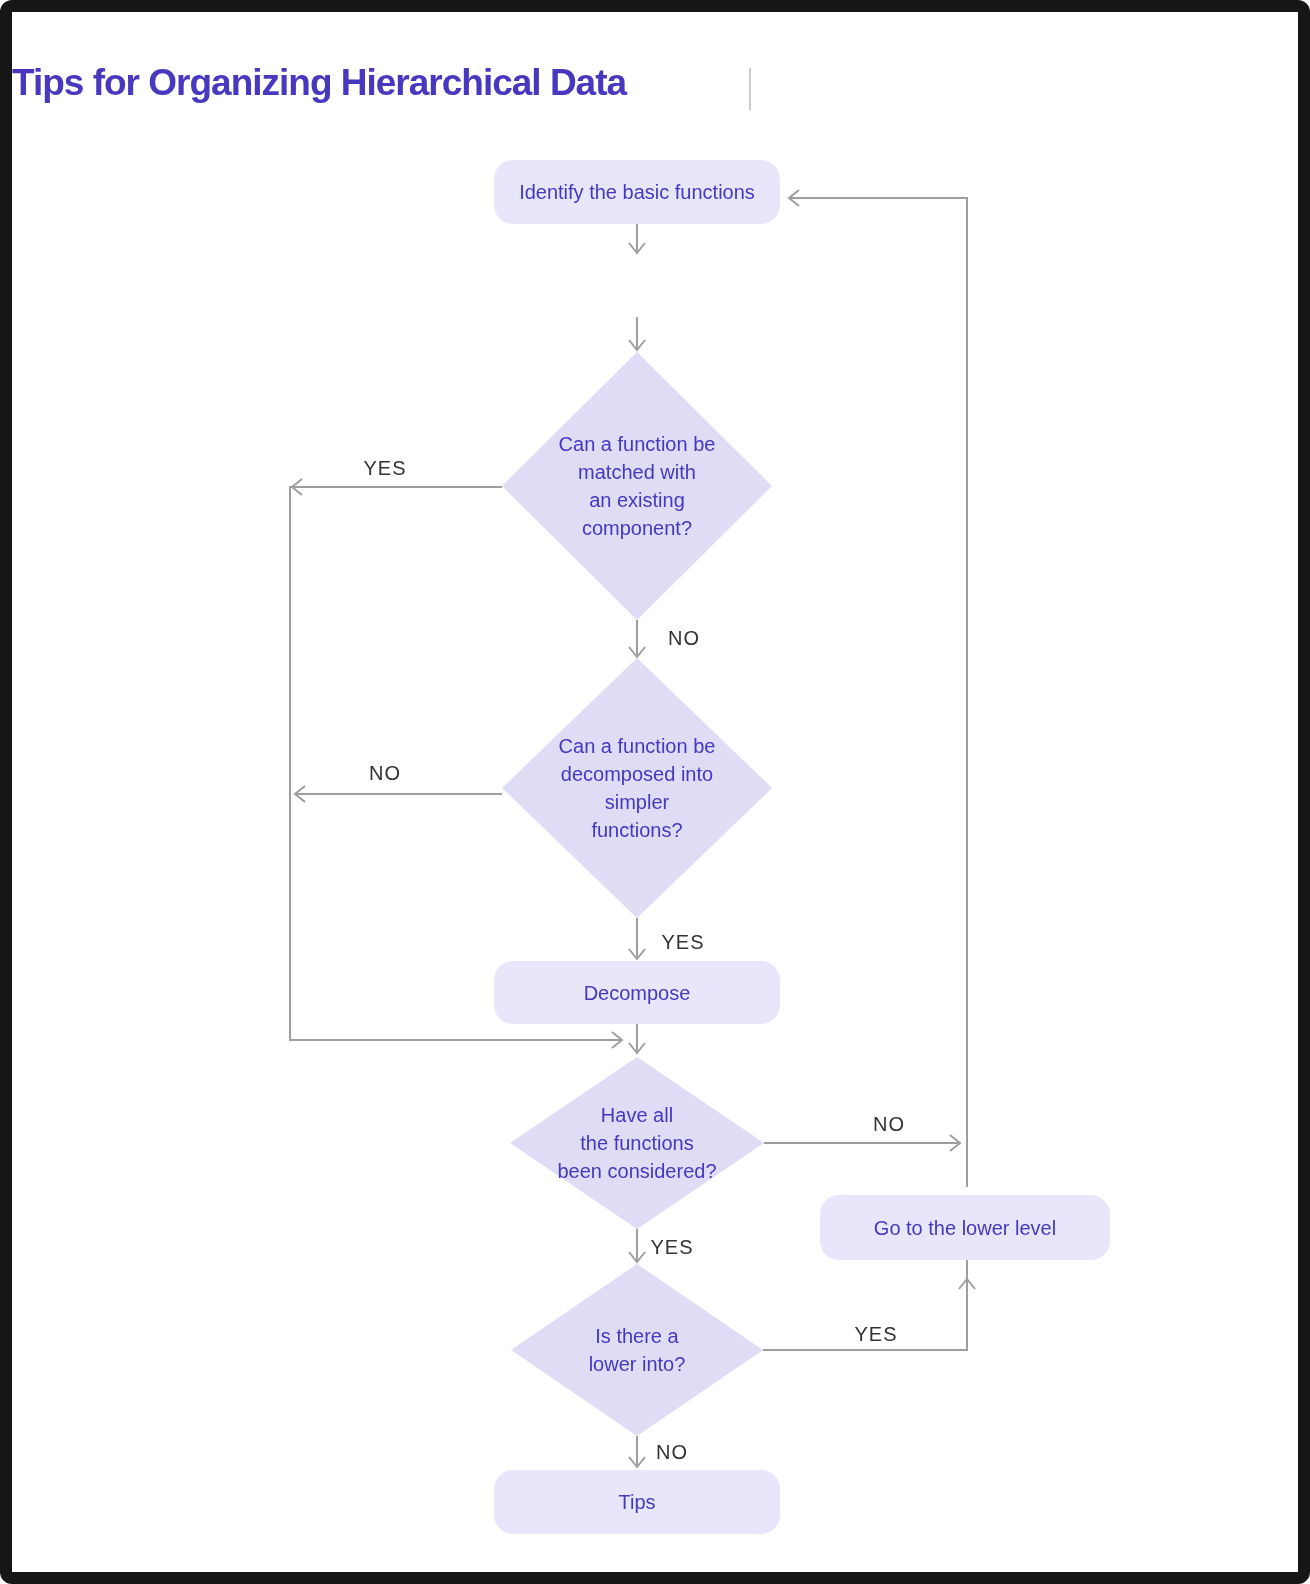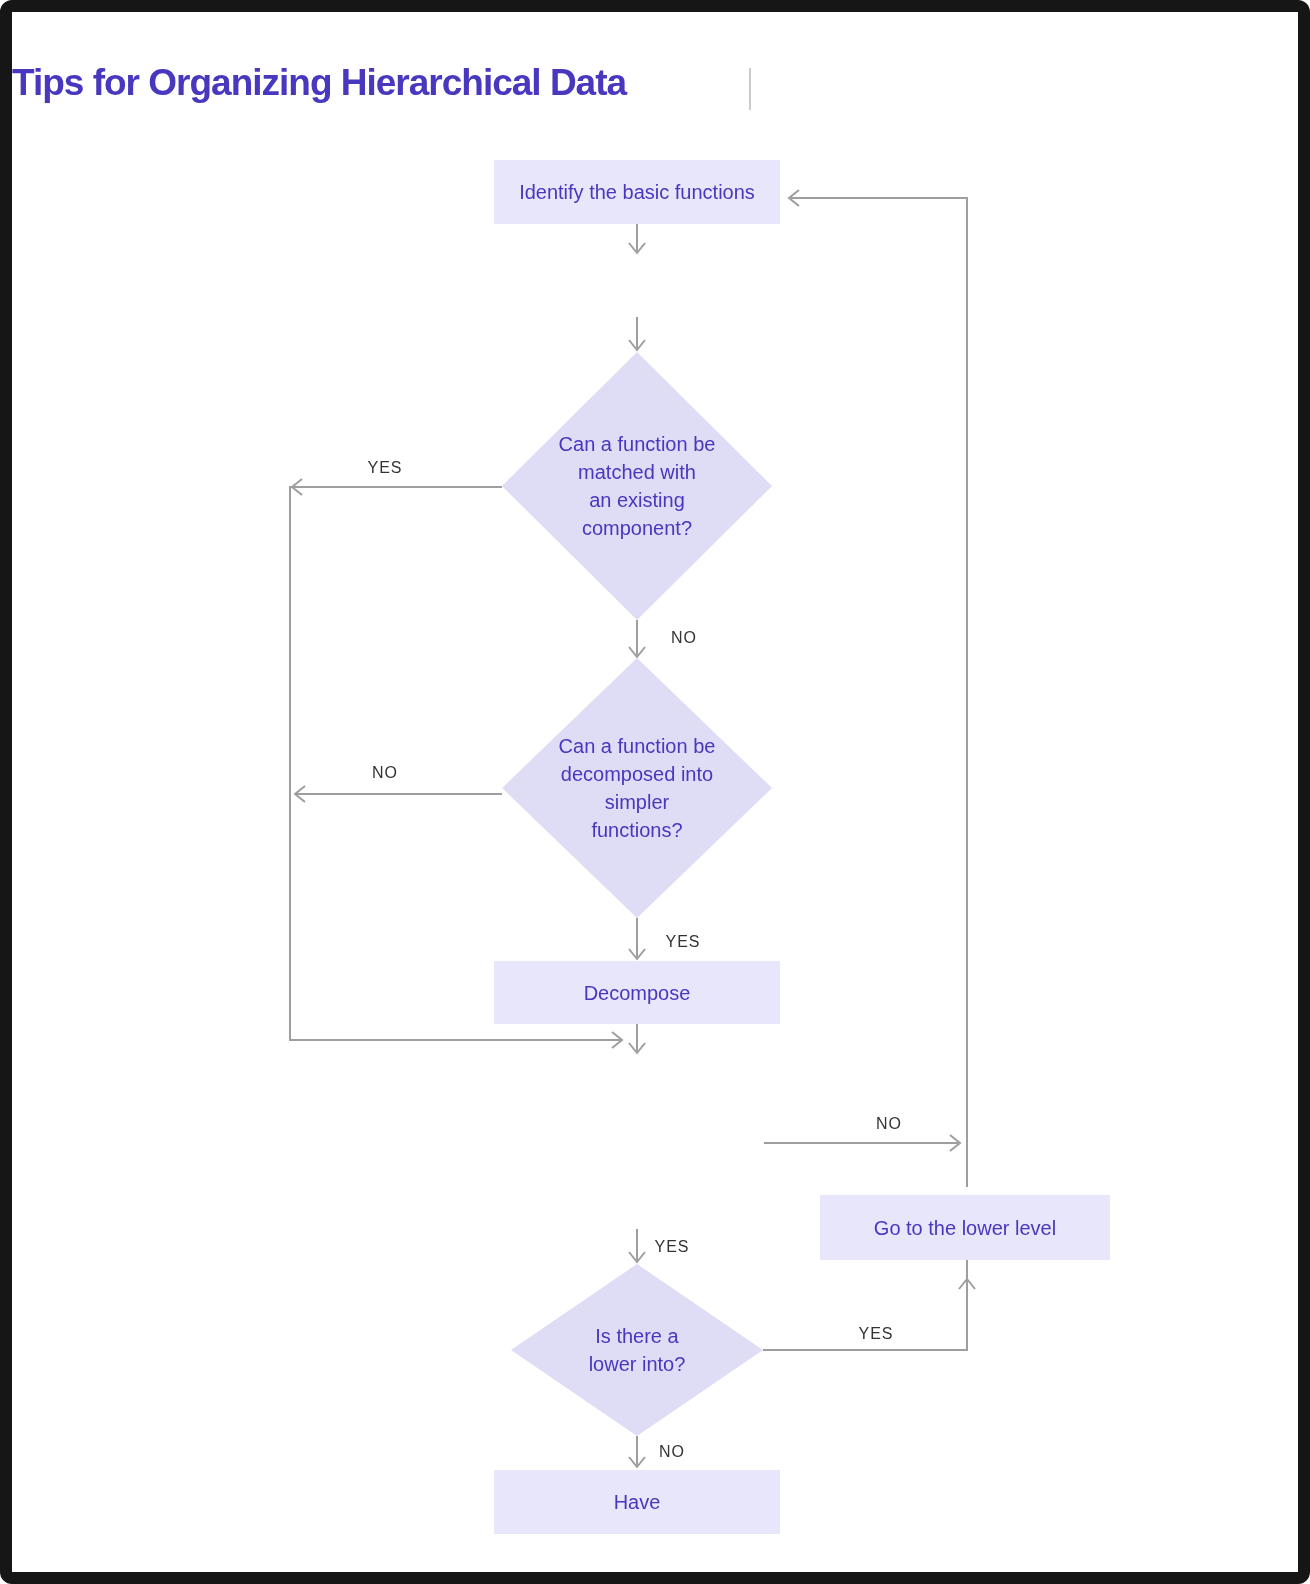--- a/index.html
+++ b/index.html
@@ -67,33 +67,34 @@
     font-size:20px;
     line-height:28px;
   }
   .node .label{
     position:relative;
     white-space:pre-line;
     padding:0 6px;
   }
   .node.box{
     background:var(--box-fill);
+    border-radius:19px;
   }
   .node.diamond::before{
     content:"";
     position:absolute;
     inset:0;
     background:var(--diamond-fill);
     clip-path:polygon(50% 0%, 100% 50%, 50% 100%, 0% 50%);
   }
   .elabel{
     position:absolute;
     transform:translate(-50%,-50%);
     color:var(--edge-label-text);
-    font-size:16px;
+    font-size:20px;
     letter-spacing:1px;
     white-space:nowrap;
     text-align:right;
   }
 </style>
 </head>
 <body>
 
 <div class="page">
   <div class="canvas">
@@ -147,32 +148,37 @@
       <span class="label">Can a function be
 decomposed into
 simpler
 functions?</span>
     </div>
 
     <div class="node box" style="left:482px; top:949px; width:286px; height:63px;">
       <span class="label">Decompose</span>
     </div>
 
+    <div class="node diamond" style="left:498px; top:1045px; width:254px; height:172px;">
+      <span class="label">Have all
+the functions
+been considered?</span>
+    </div>
 
     <div class="node box" style="left:808px; top:1175px; width:290px; height:65px;margin-top:8px;">
       <span class="label">Go to the lower level</span>
     </div>
 
     <div class="node diamond" style="left:499px; top:1252px; width:252px; height:172px;">
       <span class="label">Is there a
 lower into?</span>
     </div>
 
     <div class="node box" style="left:482px; top:1458px; width:286px; height:64px;">
-      <span class="label">Have</span>
+      <span class="label">Tips</span>
     </div>
 
     <div class="elabel" style="left:373px; top:456px;">YES</div>
     <div class="elabel" style="left:672px; top:626px;">NO</div>
     <div class="elabel" style="left:373px; top:761px;">NO</div>
     <div class="elabel" style="left:671px; top:930px;">YES</div>
     <div class="elabel" style="left:877px; top:1112px;">NO</div>
     <div class="elabel" style="left:660px; top:1235px;">YES</div>
     <div class="elabel" style="left:864px; top:1322px;">YES</div>
     <div class="elabel" style="left:660px; top:1440px;">NO</div>

